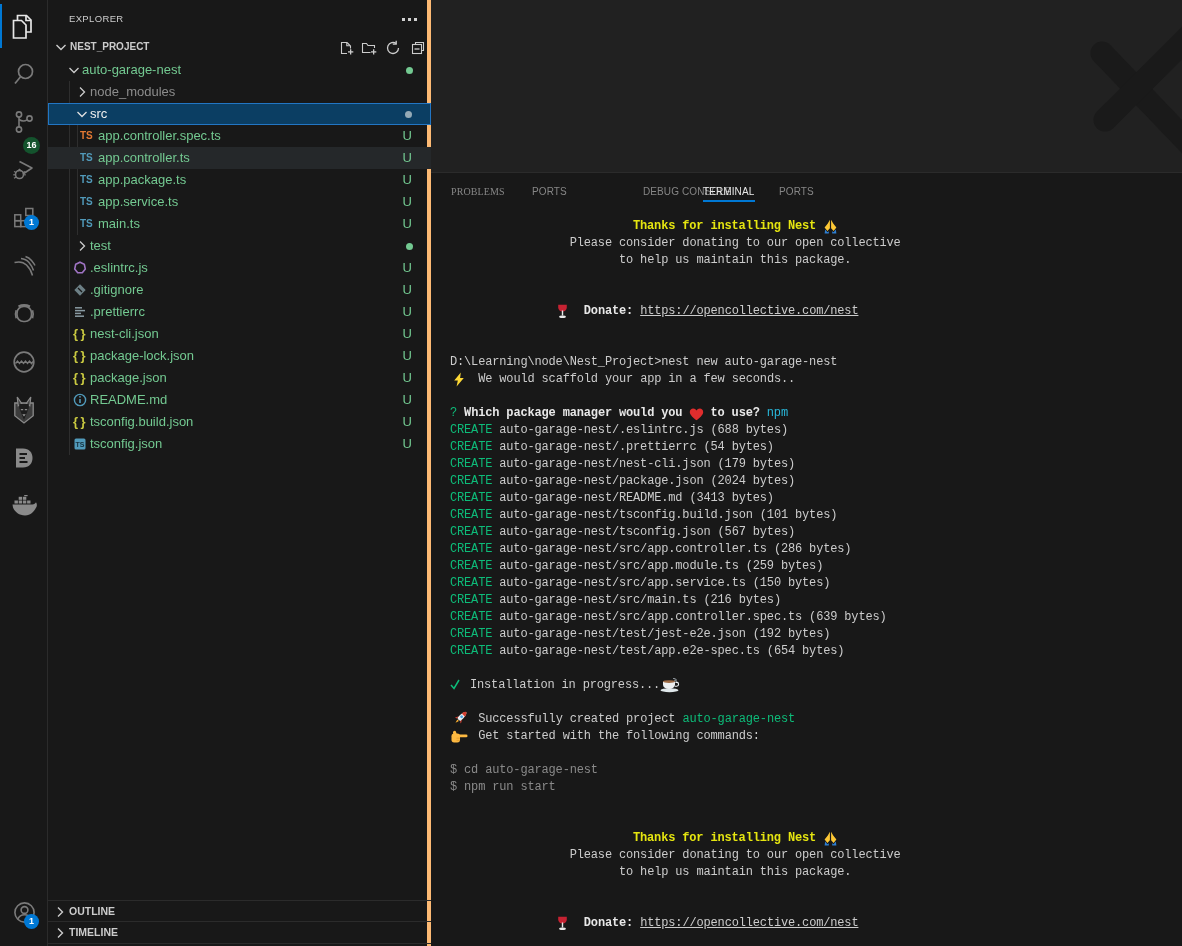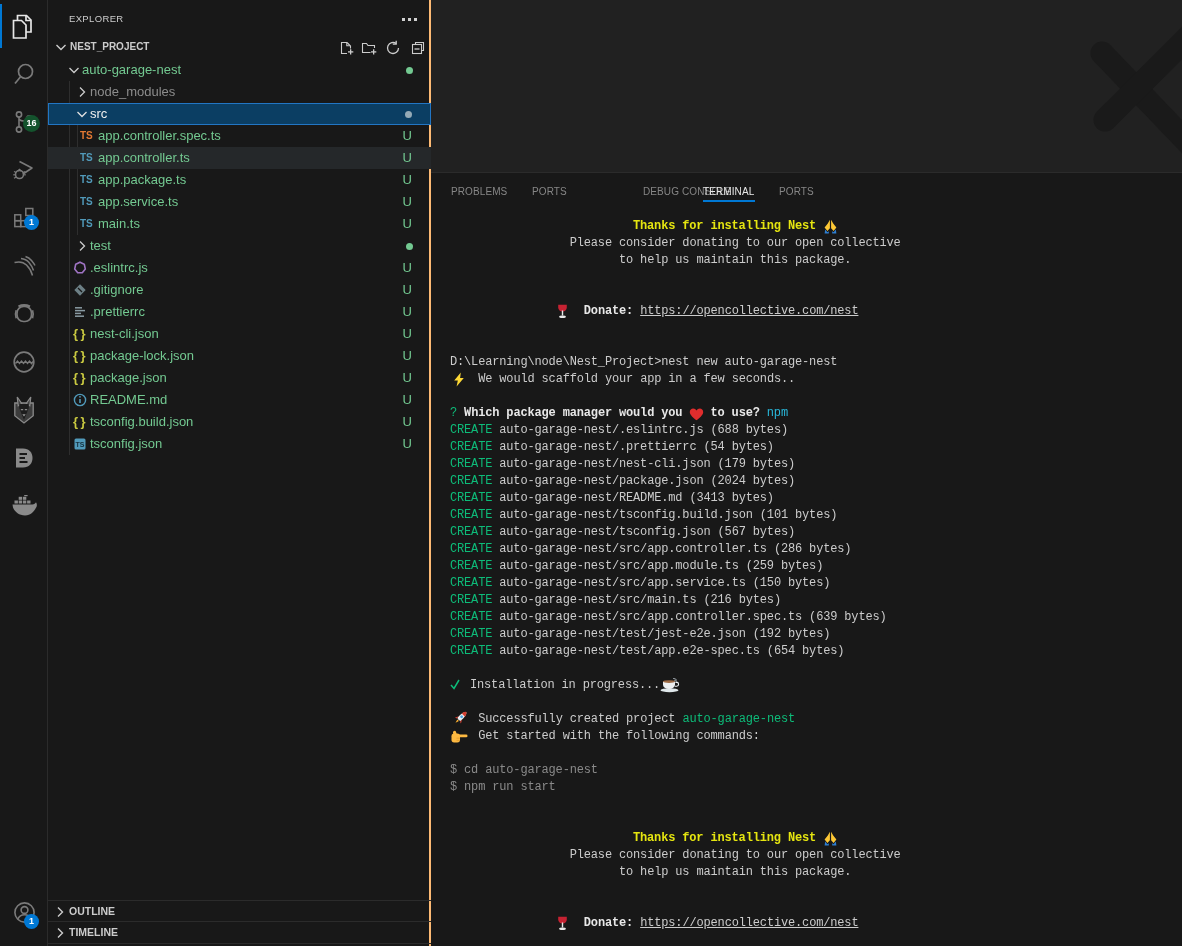--- a/index.html
+++ b/index.html
@@ -1,20 +1,20 @@
 <!DOCTYPE html>
 <html><head>
 <meta charset="utf-8">
 <style>
 * { margin:0; padding:0; box-sizing:border-box; }
 html,body { width:1182px; height:946px; overflow:hidden; }
 body { background:#181818; font-family:"Liberation Sans",sans-serif; position:relative; }
 .abs { position:absolute; }
 #activitybar { position:absolute; left:0; top:0; width:48px; height:946px; background:#181818; border-right:1px solid #2b2b2b; }
-#sidebar { position:absolute; left:48px; top:0; width:383px; height:946px; background:#181818; border-right:2px solid #fdba74; }
+#sidebar { position:absolute; left:48px; top:0; width:383px; height:946px; background:#181818; border-right:4px solid #fdba74; }
 #editor { position:absolute; left:431px; top:0; width:751px; height:172px; background:#212121; overflow:hidden; }
 #panel { position:absolute; left:431px; top:172px; width:751px; height:774px; background:#181818; border-top:1px solid #2b2b2b; }
 
 .row { position:absolute; left:0; width:383px; height:22px; }
 .lbl { position:absolute; top:3px; font-size:13px; color:#73c991; white-space:pre; }
 .ubadge { position:absolute; right:19px; top:3px; font-size:13px; color:#73c991; }
 .dot { position:absolute; right:18px; top:8px; width:7px; height:7px; border-radius:50%; background:#73c991; }
 .chev { position:absolute; top:3px; }
 .ticon { position:absolute; top:5px; font-size:10px; font-weight:bold; font-family:"Liberation Sans",sans-serif; letter-spacing:0; }
 
@@ -60,21 +60,21 @@
 
   <svg class="abs" style="left:12px; top:110px;" width="24" height="24" viewBox="0 0 24 24">
     <g fill="none" stroke="#7a7a7a" stroke-width="1.6">
       <circle cx="7" cy="4.5" r="2.6"></circle>
       <circle cx="17.5" cy="8.5" r="2.6"></circle>
       <circle cx="7" cy="19.5" r="2.6"></circle>
       <path d="M7 7.1v9.8"></path>
       <path d="M15 9.9c-2.5 1.6-5.5 1.2-8-0.4"></path>
     </g>
   </svg>
-  <div class="abs" style="left:23px; top:115px; width:17px; height:17px; border-radius:50%; background:#14532d; color:#fff; font-size:9px; font-weight:bold; text-align:center; line-height:17px;">16</div>
+  <div class="abs" style="left:23px; top:137px; width:17px; height:17px; border-radius:50%; background:#14532d; color:#fff; font-size:9px; font-weight:bold; text-align:center; line-height:17px;">16</div>
 
   <svg class="abs" style="left:12px; top:158px;" width="24" height="24" viewBox="0 0 24 24">
     <path d="M7.5 3.5L20 10l-9 6" fill="none" stroke="#7a7a7a" stroke-width="1.6" stroke-linejoin="round"></path>
     <circle cx="7.5" cy="16.5" r="4" fill="none" stroke="#7a7a7a" stroke-width="1.6"></circle>
     <g stroke="#7a7a7a" stroke-width="1.2">
       <line x1="2" y1="13.5" x2="4.2" y2="14.5"></line>
         <line x1="1.2" y1="16.8" x2="3.5" y2="16.8"></line>
         <line x1="2" y1="20.2" x2="4.2" y2="19"></line>
       <line x1="11" y1="14.5" x2="13.2" y2="13.5"></line>
         <line x1="11.5" y1="16.8" x2="13.8" y2="16.8"></line>
@@ -327,21 +327,21 @@
   <div class="abs" style="left:0; top:921px; width:383px; height:1px; background:#2b2b2b;"></div>
   <div class="abs" style="left:0; top:943px; width:383px; height:1px; background:#2b2b2b;"></div>
   <div class="row" style="top:922px;">
     <svg class="chev" style="left:4px;" width="16" height="16" viewBox="0 0 16 16">
         <path d="M6 3.5L10.5 8L6 12.5" fill="none" stroke="#cccccc" stroke-width="1.4"></path>
       </svg>
     <span class="lbl" style="left:21px; top:4px; color:#cccccc; font-weight:bold; font-size:10.5px;">TIMELINE</span>
   </div>
 </div>
 
-<span class="ptab" style="left:451px;">PROBLEMS</span>
+<span class="ptab" style="left:451px;font-family:Liberation Serif, serif;">PROBLEMS</span>
 <span class="ptab" style="left:532px;">PORTS</span>
 <span class="ptab" style="left:595px;padding-left:48px;">DEBUG CONSOLE</span>
 <span class="ptab" style="left:703px; color:#e7e7e7;">TERMINAL</span>
 <span class="ptab" style="left:779px;">PORTS</span>
 <div class="abs" style="left:703px; top:200px; width:52px; height:1.5px; background:#0078d4;"></div>
 
 <div id="terminal">
 
 <div class="tl yel" style="left:633px; top:217.5px;">Thanks for installing Nest</div>
 <svg class="abs" style="left:823px; top:219px;" width="15" height="15" viewBox="0 0 15 15">

